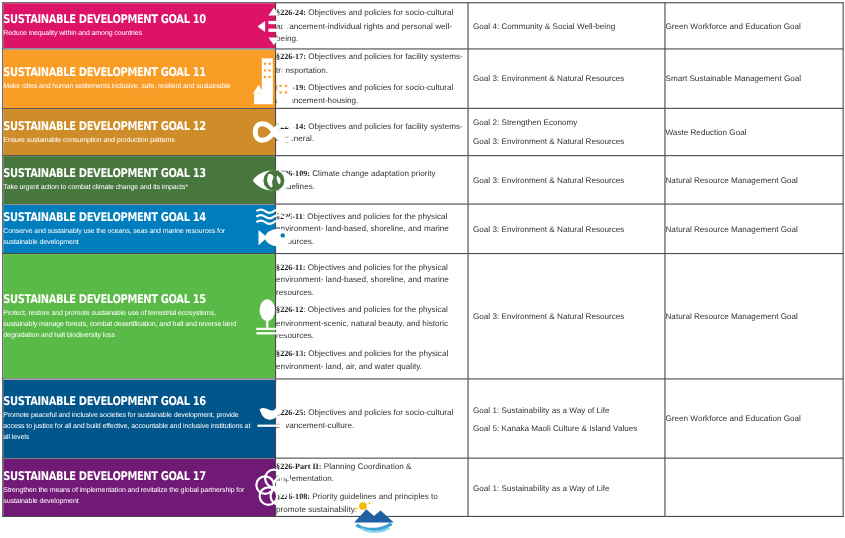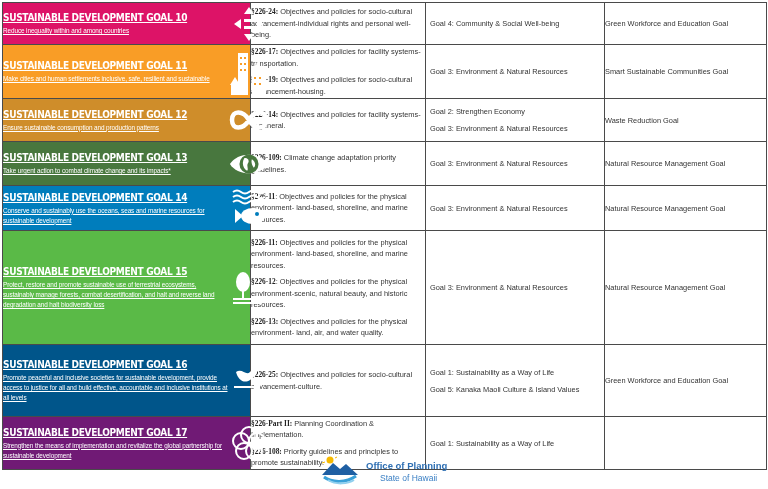--- a/index.html
+++ b/index.html
@@ -1,19 +1,19 @@
 <!DOCTYPE html>
 <html><head>
   <meta charset="utf-8">
   <style>
     html, body { margin: 0; padding: 0; background: #ffffff; }
     body { width: 768px; height: 489px; position: relative; overflow: hidden; font-family: "Liberation Sans", sans-serif; }
     .table { position: absolute; left: 2px; top: 2px; width: 764px; border-collapse: collapse; table-layout: fixed; }
     .table td { border: 1px solid #4a4a4a; padding: 0; vertical-align: middle; }
-    .sdg { position: relative; color: #ffffff; padding: 0 4px 0 8px; text-decoration: underline; }
+    .sdg { position: relative; color: #ffffff; padding: 0 4px 0 8px; }
     .sdg-inner { display: flex; align-items: center; height: 100%; }
     .sdg-text { flex: 1; }
     .sdg-title { font-family: "DejaVu Sans", sans-serif; font-weight: bold; font-size: 11px; letter-spacing: -0.4px; transform: scaleX(0.82); transform-origin: left; white-space: nowrap; line-height: 14px; }
     .sdg-desc { font-family: "Liberation Sans", sans-serif; font-size: 6.4px; line-height: 10px; margin-top: 1px; letter-spacing: -0.1px; }
     .sdg-icon { width: 42px; height: 36px; display: flex; align-items: center; justify-content: center; flex-shrink: 0; }
     .pol { font-family: "Liberation Sans", sans-serif; font-size: 7.4px; color: #333; line-height: 11.5px; padding: 2px 4px 2px 4px; }
     .pol p { margin: 0; }
     .pol p + p { margin-top: 5px; }
     .pol b { color: #222; font-family: Liberation Serif, serif; }
     .goal { font-family: "Liberation Sans", sans-serif; font-size: 7.4px; color: #333; padding: 0 5px; line-height: 11px; }
@@ -95,21 +95,21 @@
           </div>
         </div>
       </td>
       <td class="pol">
         <p><b>§226-17:</b><span> Objectives and policies for facility systems-transportation.</span></p>
         <p><b>§226-19:</b><span> Objectives and policies for socio-cultural advancement-housing.</span></p>
       </td>
       <td class="goal">
         <p>Goal 3: Environment &amp; Natural Resources</p>
       </td>
-      <td class="focus">Smart Sustainable Communities Goal</td>
+      <td class="focus">Smart Sustainable Management Goal</td>
     </tr>
 
     <tr style="height:43px">
       <td class="sdg" style="background:#cf8d2a">
         <div class="sdg-inner">
           <div class="sdg-text">
             <div class="sdg-title">SUSTAINABLE DEVELOPMENT GOAL 12</div>
             <div class="sdg-desc">Ensure sustainable consumption and production patterns</div>
           </div>
           <div class="sdg-icon">
@@ -273,17 +273,13 @@
 <div class="footer">
   <span>
     <svg width="40" height="30" viewBox="0 0 40 30">
       <circle cx="10" cy="5" r="3.5" fill="#f5b800"></circle>
       <path d="M2,8 l3,-1 M10,0 l0,-1 M15,3 l2,-1" stroke="#f5b800" stroke-width="1"></path>
       <path d="M2,20 L13,8 L20,14 L26,9 L38,20 Z" fill="#1f5fa3"></path>
       <path d="M4,22 C12,28 26,28 36,21" fill="none" stroke="#3aa0d8" stroke-width="3"></path>
       <path d="M8,25 C16,30 28,29 34,25" fill="none" stroke="#8fcfee" stroke-width="2"></path>
     </svg>
   </span>
-  <div class="footer-text">
-    <div class="footer-title">Office of Planning</div>
-    <div class="footer-sub">State of Hawaii</div>
-  </div>
 </div>
 
 </body></html>

